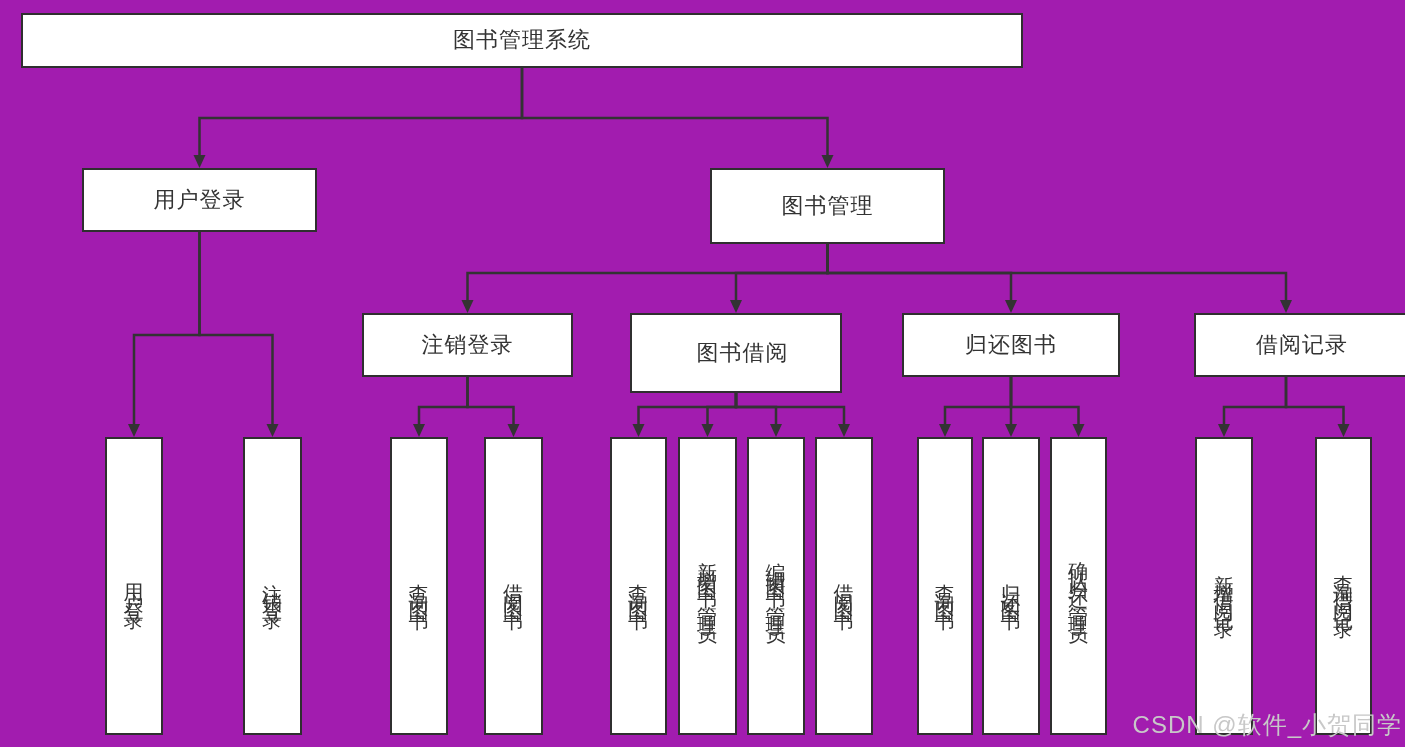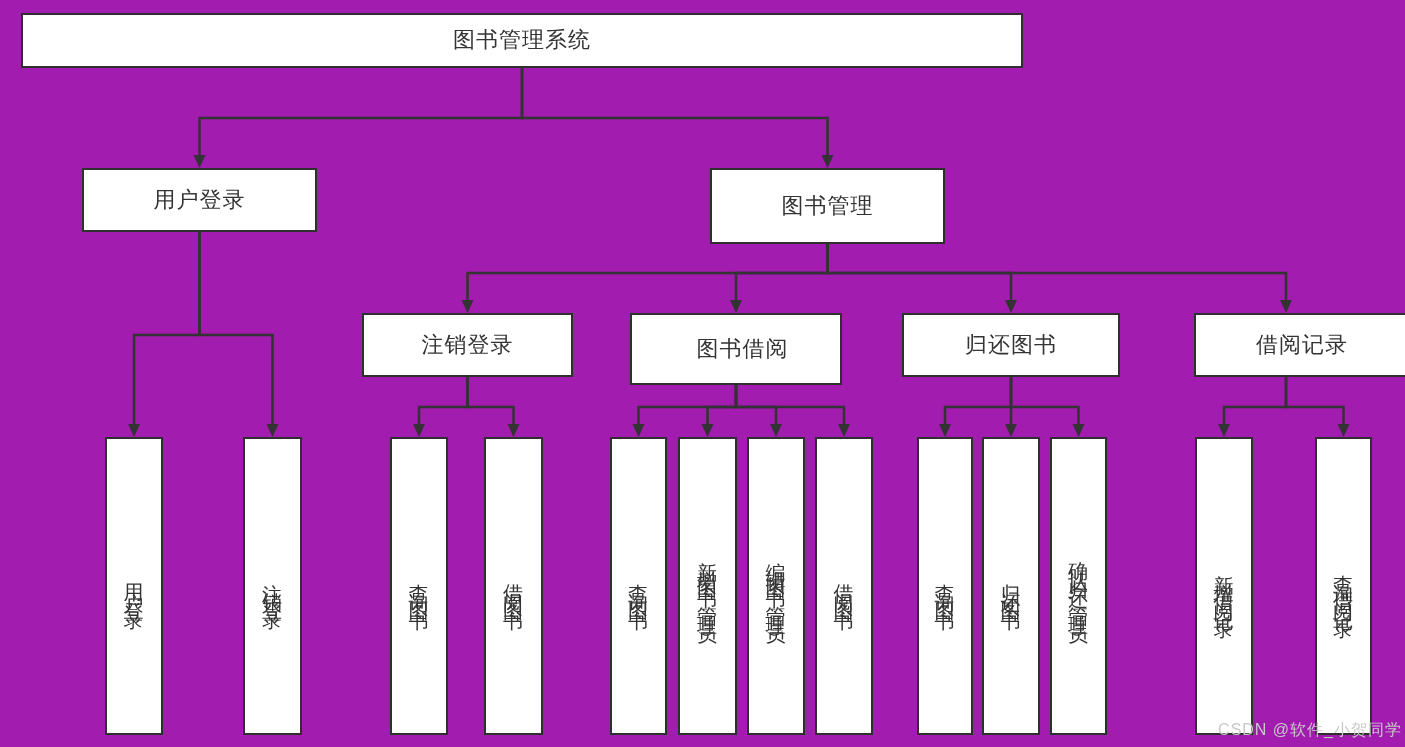--- a/index.html
+++ b/index.html
@@ -39,21 +39,21 @@
     text-orientation: mixed;
     font-size: 20px;
     letter-spacing: 9px;
     line-height: 1;
     white-space: normal;
   }
   .watermark {
     position: absolute;
     right: 3px;
     bottom: 6px;
-    font-size: 16px;
+    font-size: 24px;
     letter-spacing: 1px;
     z-index: 3;
     white-space: nowrap;
   }
 </style>
 </head>
 <body>
 
 <div class="canvas" style="background: #a21caf;">
   <svg class="connectors" xmlns="http://www.w3.org/2000/svg" viewBox="0 0 1405 747">
@@ -102,21 +102,21 @@
       </div>
       <div class="node" style="left: 82px; top: 168px; width: 235px; height: 64px; border-color: rgb(47, 47, 47); color: rgb(51, 51, 51);">
         <span class="label">用户登录</span>
       </div>
       <div class="node" style="left: 710px; top: 168px; width: 235px; height: 76px; border-color: rgb(47, 47, 47); color: rgb(51, 51, 51);">
         <span class="label">图书管理</span>
       </div>
       <div class="node" style="left: 362px; top: 313px; width: 211px; height: 64px; border-color: rgb(47, 47, 47); color: rgb(51, 51, 51);">
         <span class="label">注销登录</span>
       </div>
-      <div class="node" style="left: 630px; top: 313px; width: 212px; height: 72px; border-color: rgb(47, 47, 47); color: rgb(51, 51, 51); padding-left: 13px;">
+      <div class="node" style="left: 630px; top: 313px; width: 212px; height: 80px; border-color: rgb(47, 47, 47); color: rgb(51, 51, 51); padding-left: 13px;">
         <span class="label">图书借阅</span>
       </div>
       <div class="node" style="left: 902px; top: 313px; width: 218px; height: 64px; border-color: rgb(47, 47, 47); color: rgb(51, 51, 51);">
         <span class="label">归还图书</span>
       </div>
       <div class="node" style="left: 1178px; top: 313px; width: 216px; height: 64px; border-color: rgb(47, 47, 47); color: rgb(51, 51, 51); margin-left: 16px;">
         <span class="label">借阅记录</span>
       </div>
       <div class="node vertical" style="left: 105px; top: 437px; width: 58px; height: 298px; border-color: rgb(47, 47, 47); color: rgb(51, 51, 51);">
         <span class="label">用户登录</span>

